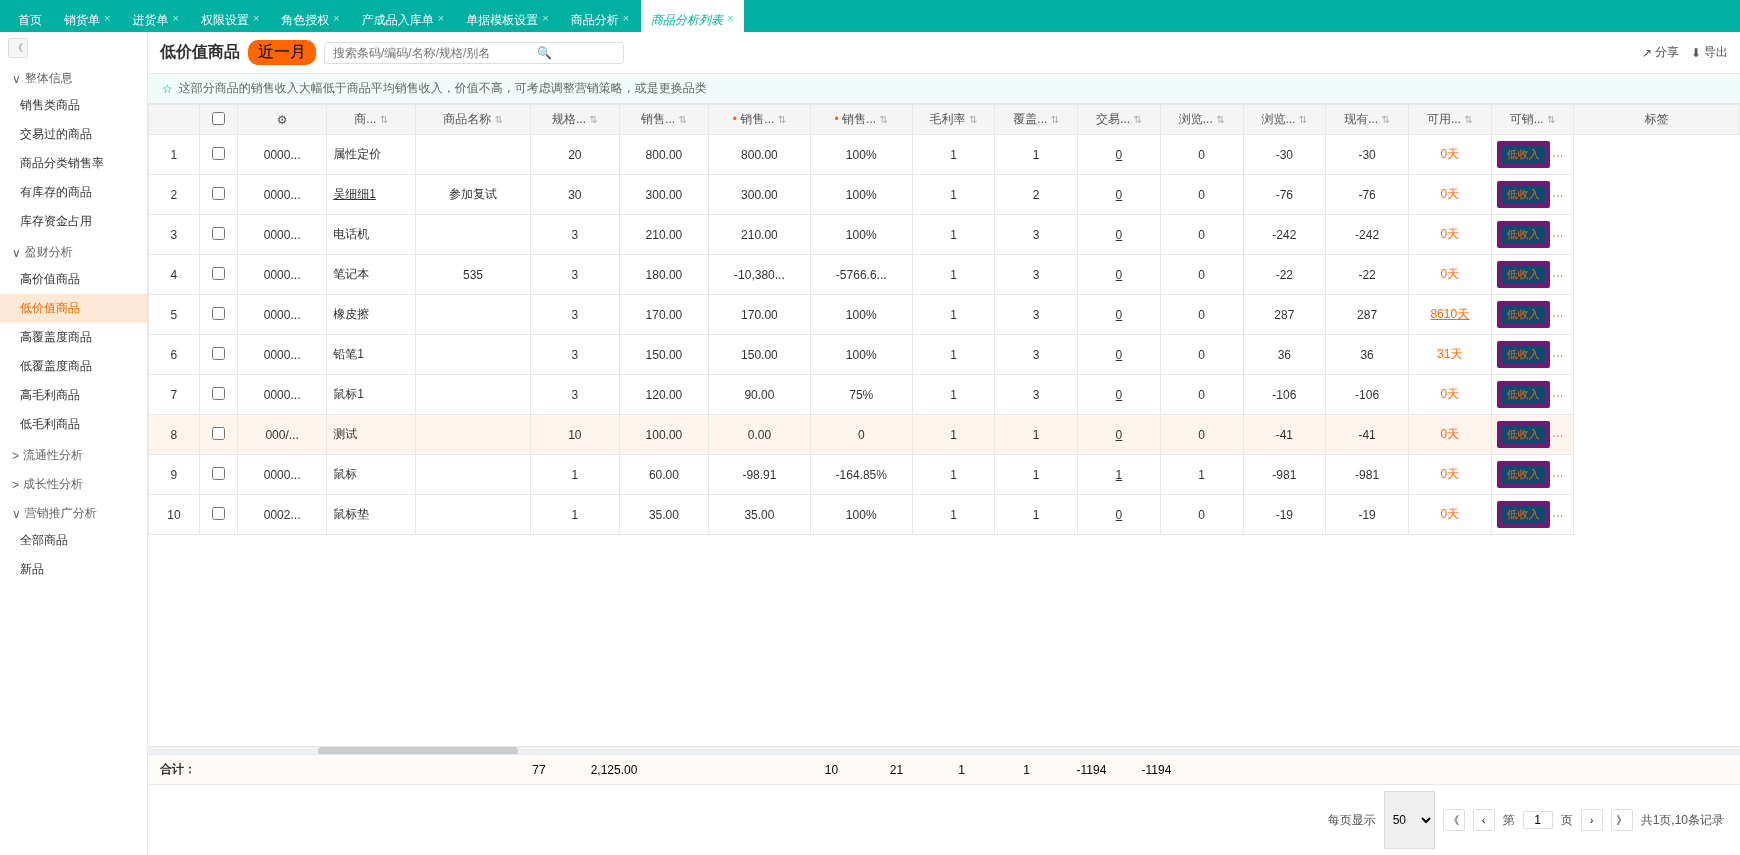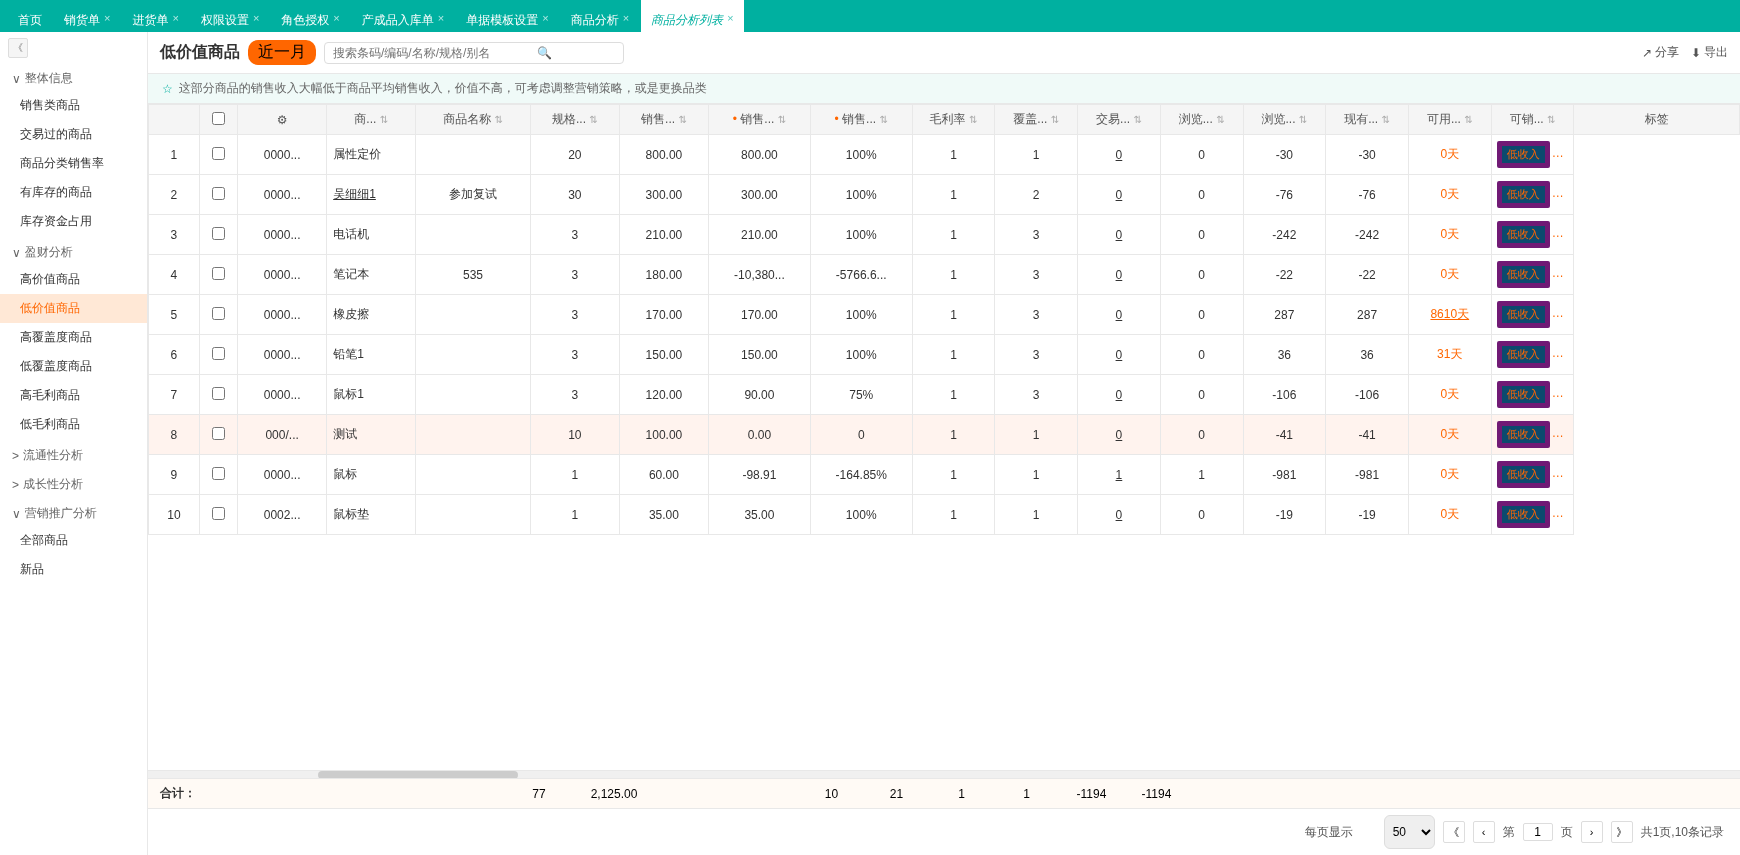--- a/index.html
+++ b/index.html
@@ -206,23 +206,22 @@
       padding: 6px 16px;
       display: flex;
       align-items: center;
       justify-content: flex-end;
       gap: 8px;
       font-size: 12px;
       color: #555;
     }
     .page-size-select {
       border: 1px solid #ddd;
-      padding: 8px 4px;
-      border-radius: 6px;
-      margin-left: 23px;
+      padding: 20px 4px;
+      border-radius: 0;
     }
     .page-btn {
       width: 22px;
       height: 22px;
       border: 1px solid #ddd;
       background: white;
       cursor: pointer;
       display: flex;
       align-items: center;
       justify-content: center;

